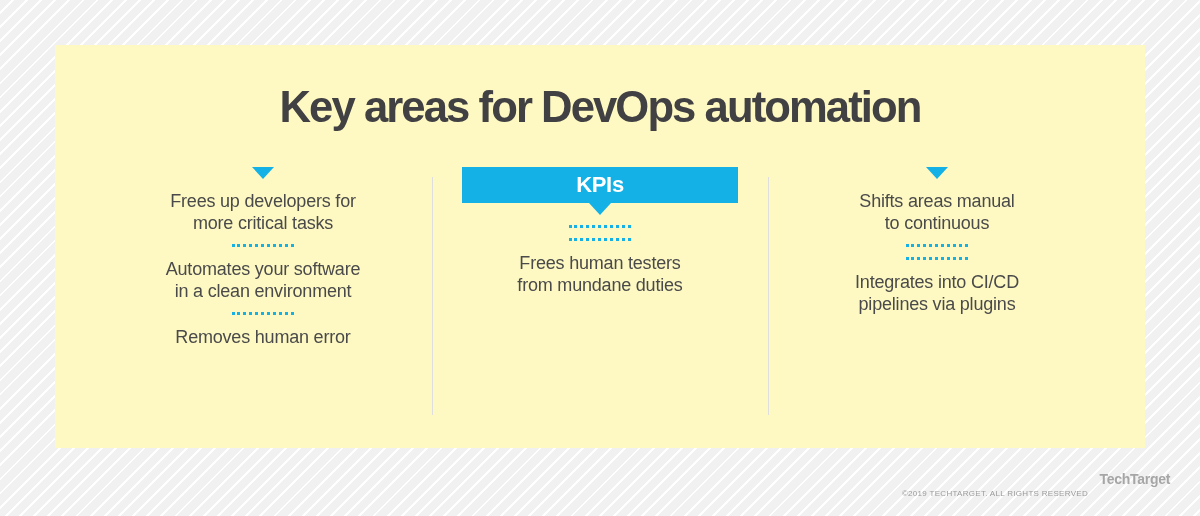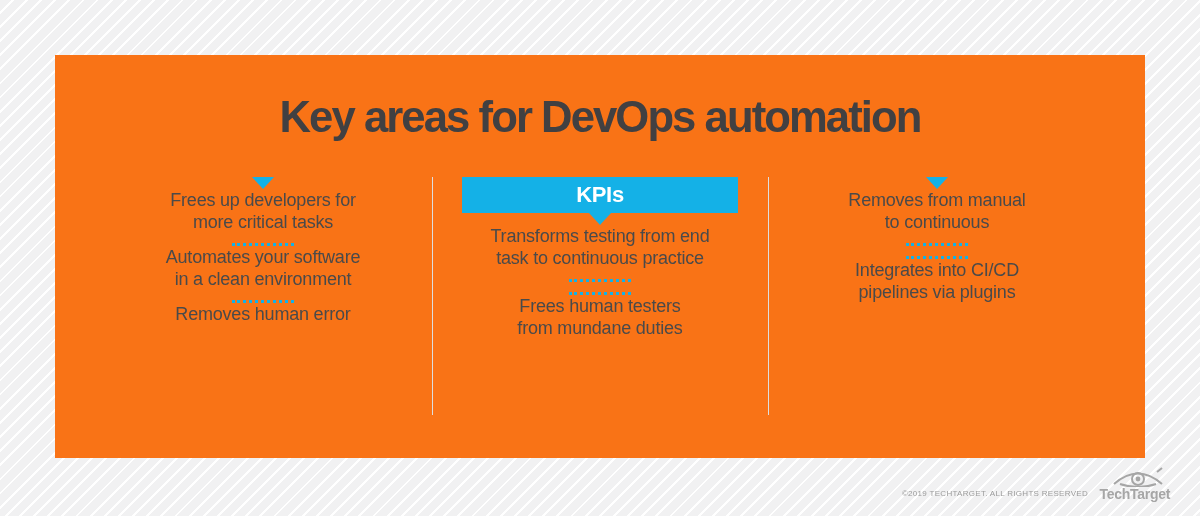--- a/index.html
+++ b/index.html
@@ -10,23 +10,23 @@
     background: repeating-linear-gradient(
       135deg,
       #f1f1f2 0px, #f1f1f2 8px,
       #ffffff 8px, #ffffff 10px
     );
     overflow: hidden;
   }
 
   .card {
     position: absolute;
-    left: 55px; top: 55px;
+    left: 55px; top: 45px;
     width: 1090px; height: 403px;
-    background: #f97316;
+    background: #fef9c3;
   }
 
   .title {
     margin-top: 36px;
     text-align: center;
     font-size: 45px;
     font-weight: bold;
     letter-spacing: -2px;
     color: #414042;
     transform: scaleX(0.97);
@@ -55,20 +55,21 @@
     letter-spacing: -0.3px;
   }
   .notch {
     width: 0; height: 0;
     border-left: 11px solid transparent;
     border-right: 11px solid transparent;
     border-top: 12px solid #14b1e7;
   }
 
   .item {
+    margin-top: 11px;
     font-size: 18px;
     line-height: 22px;
     color: #4a4a4a;
     text-align: center;
     white-space: pre-line;
     letter-spacing: -0.2px;
   }
   .item:first-of-type { margin-top: 12px; }
   .dots {
     width: 62px;
@@ -96,21 +97,21 @@
     letter-spacing: 0.3px;
     color: #9c9c9c;
     white-space: nowrap;
   }
   .logo {
     position: absolute;
     top: 467px;
     left: 1093px;
     width: 77px;
     display: flex;
-    flex-direction: column;
+    flex-direction: row;
     align-items: flex-end;
   }
   .logo-eye { margin-right: 6px; }
   .logo-text {
     font-size: 14px;
     font-weight: bold;
     color: #a6a6a6;
     letter-spacing: -0.3px;
     line-height: 15px;
   }
@@ -130,31 +131,29 @@
       <div class="dots"></div>
       <div class="item">Automates your software
 in a clean environment</div>
       <div class="dots"></div>
       <div class="item">Removes human error</div>
     </div>
 
     <div class="column">
       <div class="col-header">KPIs</div>
       <div class="notch"></div>
-      <div class="item">Transforms testing from end
-task to continuous practice</div>
       <div class="dots"></div>
       <div class="dots"></div>
       <div class="item">Frees human testers
 from mundane duties</div>
     </div>
 
     <div class="column">
       <div class="notch"></div>
-      <div class="item">Removes from manual
+      <div class="item">Shifts areas manual
 to continuous</div>
       <div class="dots"></div>
       <div class="dots"></div>
       <div class="item">Integrates into CI/CD
 pipelines via plugins</div>
     </div>
 
   </div>
 </div>
 

